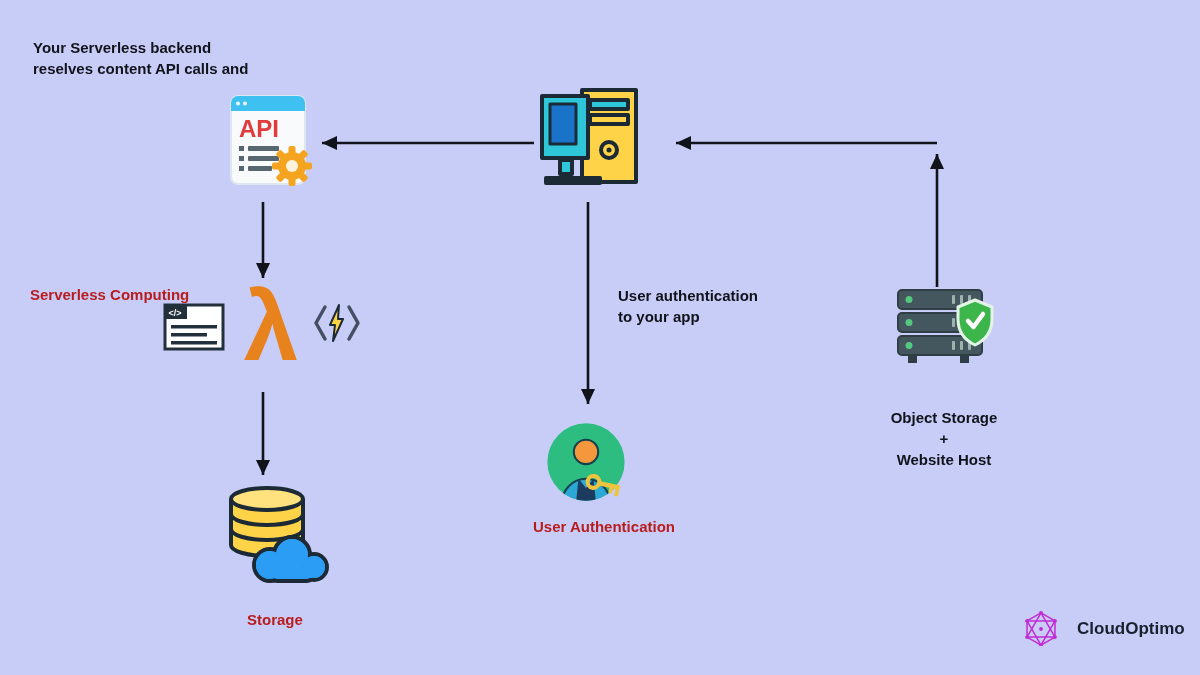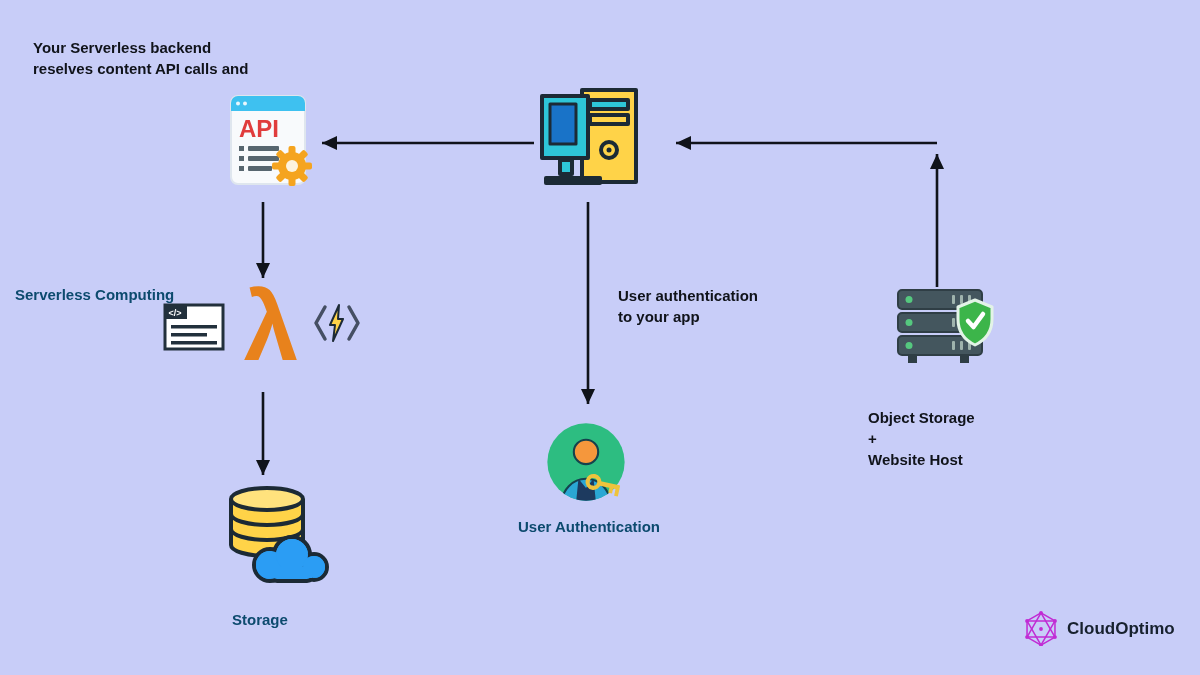--- a/index.html
+++ b/index.html
@@ -4,21 +4,21 @@
 <style>
   * { margin:0; padding:0; box-sizing:border-box; }
   html,body { width:100%; height:100%; }
   body { background:#c8cdf8; font-family:"Liberation Sans", sans-serif; }
   .canvas {
     position:relative; width:1200px; height:646px;
     background:#c8cdf8; color:#10131a; overflow:hidden;
   }
   .abs { position:absolute; }
   .note { position:absolute; font-weight:bold; font-size:15px; line-height:1.4; color:#10131a; }
-  .label { position:absolute; font-weight:bold; font-size:15px; color:#0c4a6e; }
+  .label { position:absolute; font-weight:bold; font-size:15px; color:#b91c1c;margin-left:15px; }
   .arrows { position:absolute; left:0; top:0; pointer-events:none; }
 
   #note-backend { left:33px; top:37px; width:280px; }
   #note-static { left:904px; top:48px; width:290px; }
   #note-userauth { left:618px; top:285px; width:200px; }
 
   #icon-api { left:228px; top:93px; width:88px; height:100px; }
   #icon-computer { left:538px; top:86px; width:102px; height:112px; }
   #icon-code { left:163px; top:303px; width:62px; height:50px; }
   #glyph-lambda {
@@ -27,23 +27,23 @@
     font-weight:bold; color:#e8821c;
   }
   #icon-bolt { left:312px; top:304px; width:50px; height:38px; }
   #icon-db { left:226px; top:483px; width:104px; height:106px; }
   #icon-user { left:544px; top:420px; width:84px; height:84px; }
   #icon-server { left:896px; top:288px; width:108px; height:76px; }
 
   #label-serverless { left:15px; top:286px; }
   #label-database { left:232px; top:611px; }
   #label-userauth { left:518px; top:518px; }
-  #label-storage { left:868px; top:407px; width:152px; line-height:21px; font-weight:bold; font-size:15px; }
-
-  #brand { left:1022px; top:610px; display:flex; align-items:center; gap:7px; position:absolute; }
+  #label-storage { left:868px; top:407px; width:152px; text-align:center; line-height:21px; font-weight:bold; font-size:15px; }
+
+  #brand { left:1022px; top:610px; display:flex; align-items:center; gap:17px; position:absolute; }
   #brand .brand-text { font-size:17px; font-weight:bold; color:#17212e; }
 </style>
 </head>
 <body>
 
 <div class="canvas">
 
   <svg class="arrows" width="1200" height="675" viewBox="0 0 1200 675">
     <defs>
       <marker id="ah" markerUnits="userSpaceOnUse" markerWidth="18" markerHeight="16" refX="15" refY="7" orient="auto">

